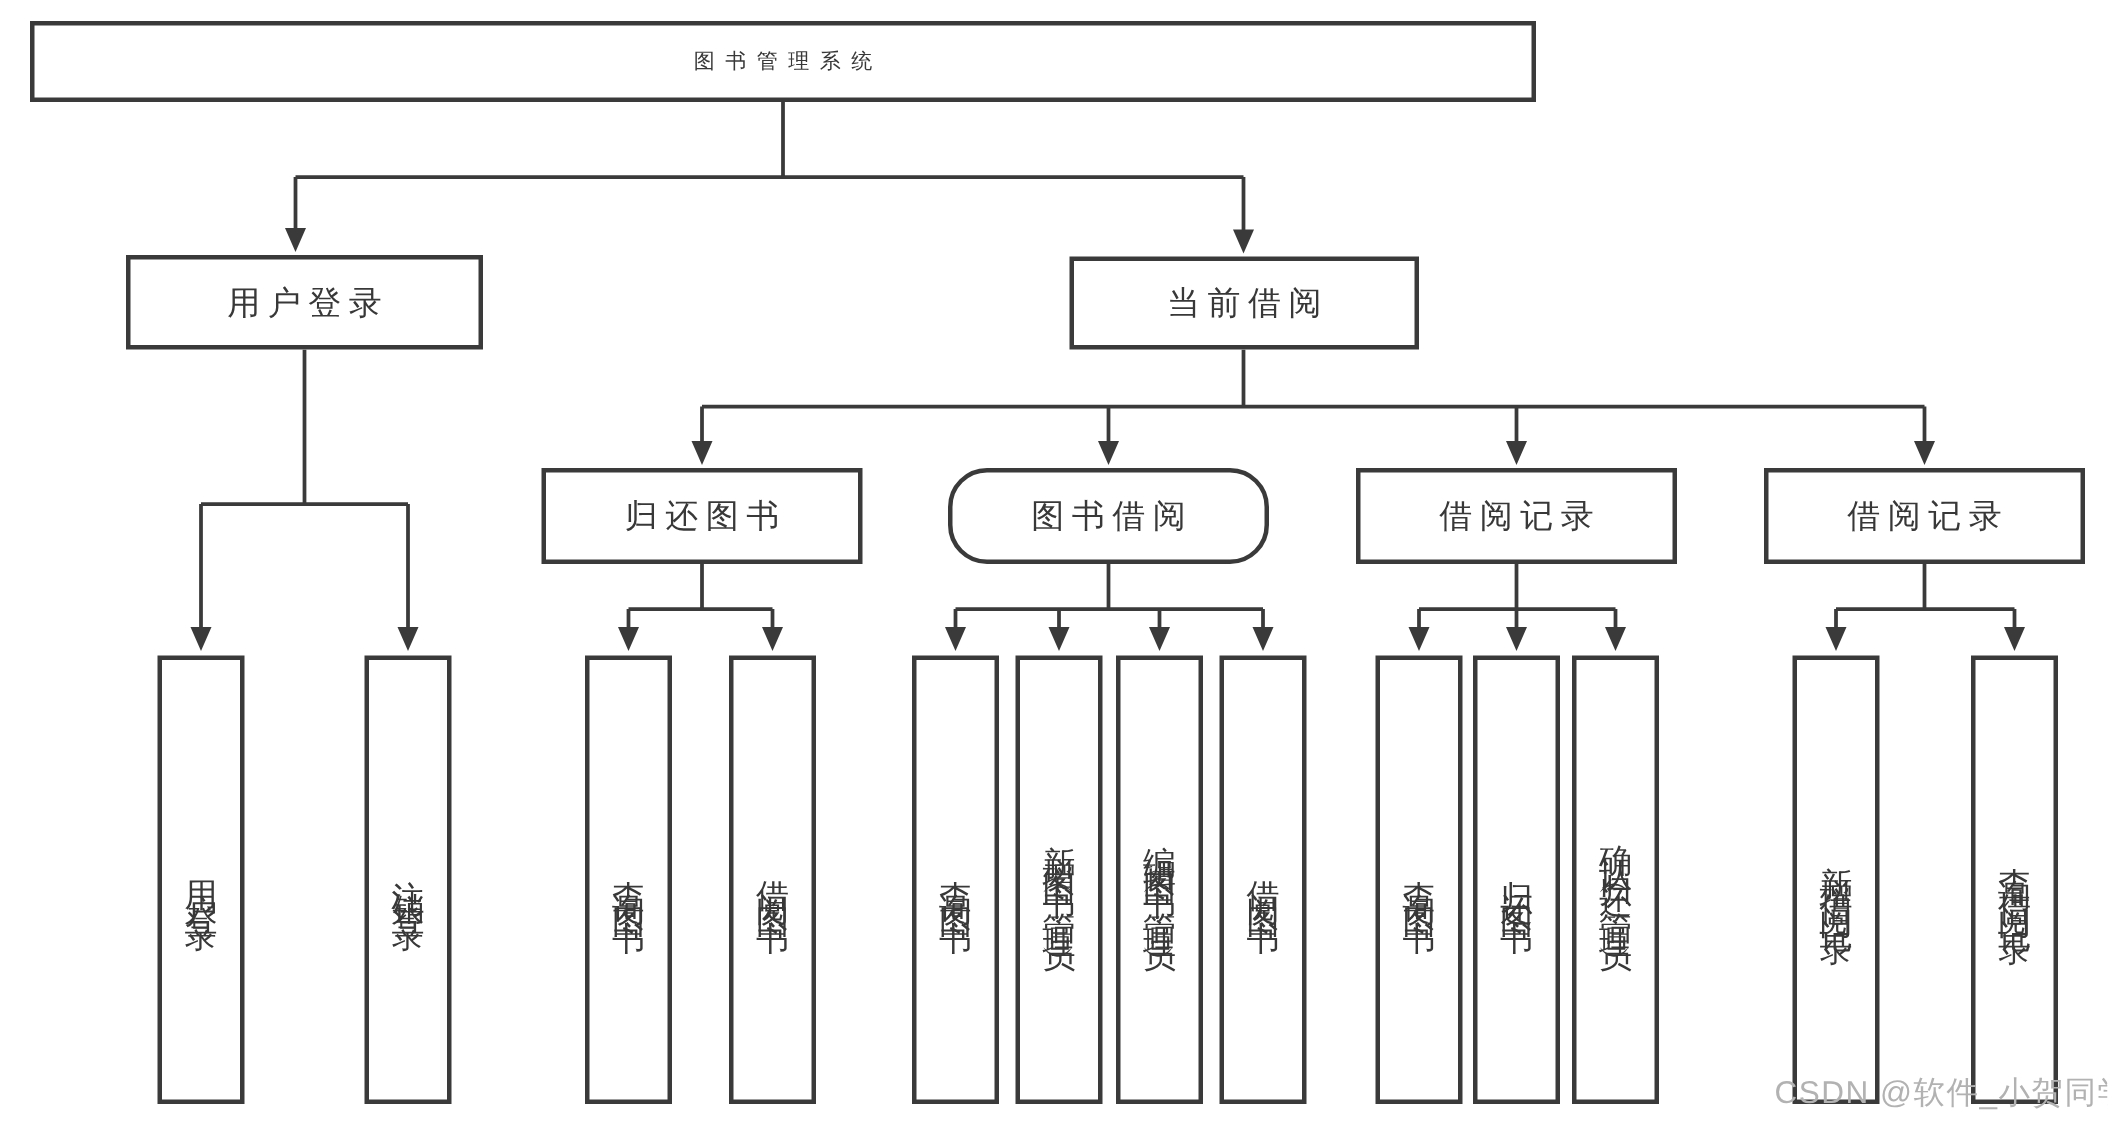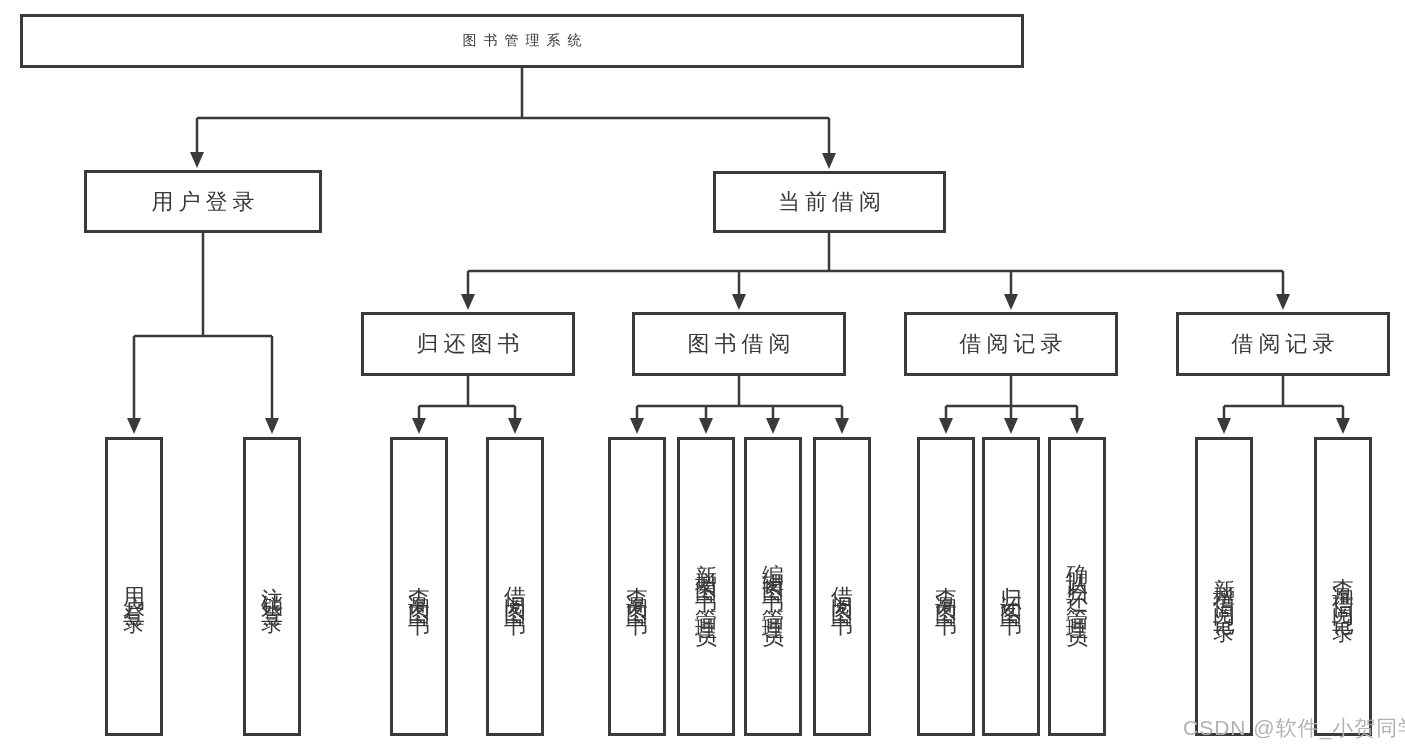--- a/index.html
+++ b/index.html
@@ -104,21 +104,21 @@
   <div class="node h" style="left:84px; top:170px; width:238px; height:63px;">
     <span class="lbl">用户登录</span>
   </div>
   <div class="node h" style="left:713px; top:171px; width:233px; height:62px;">
     <span class="lbl">当前借阅</span>
   </div>
 
   <div class="node h" style="left:361px; top:312px; width:214px; height:64px;">
     <span class="lbl">归还图书</span>
   </div>
-  <div class="node h" style="left:632px; top:312px; width:214px; height:64px;">
+  <div class="node h" style="left:632px; top:312px; width:214px; height:64px;border-radius:26px;">
     <span class="lbl">图书借阅</span>
   </div>
   <div class="node h" style="left:904px; top:312px; width:214px; height:64px;">
     <span class="lbl">借阅记录</span>
   </div>
   <div class="node h" style="left:1176px; top:312px; width:214px; height:64px;">
     <span class="lbl">借阅记录</span>
   </div>
 
   <div class="node v" style="left:105px;">

